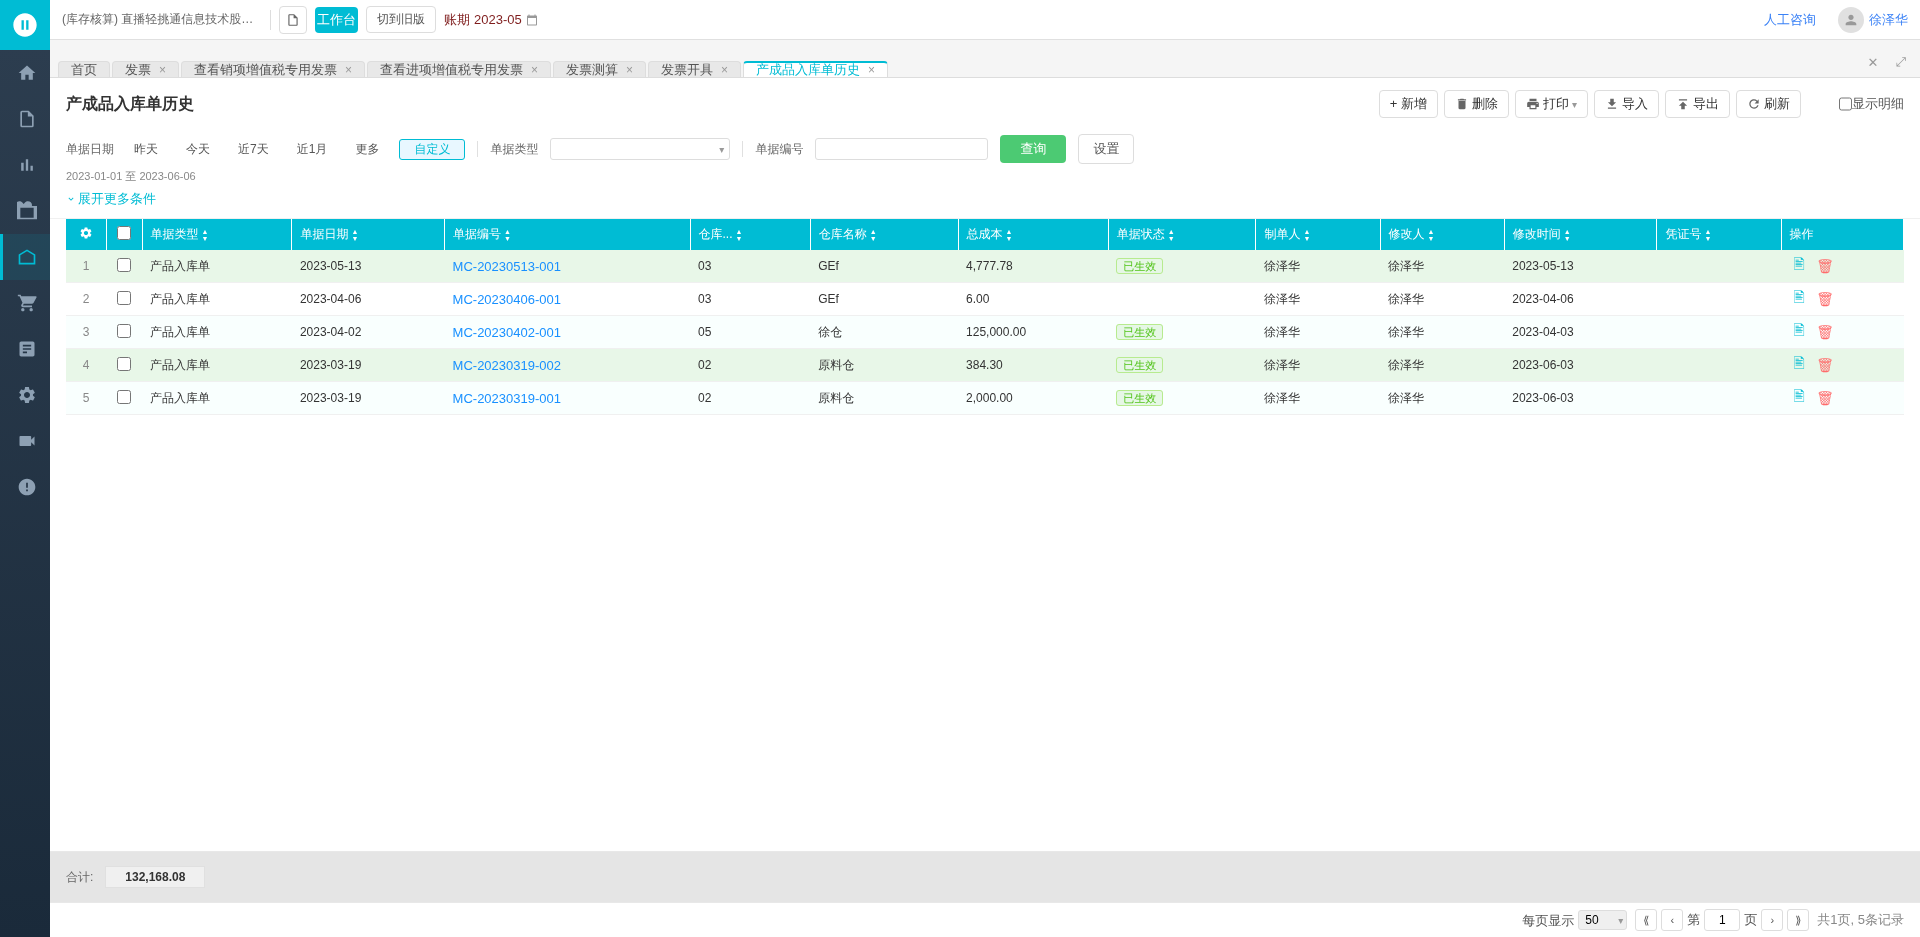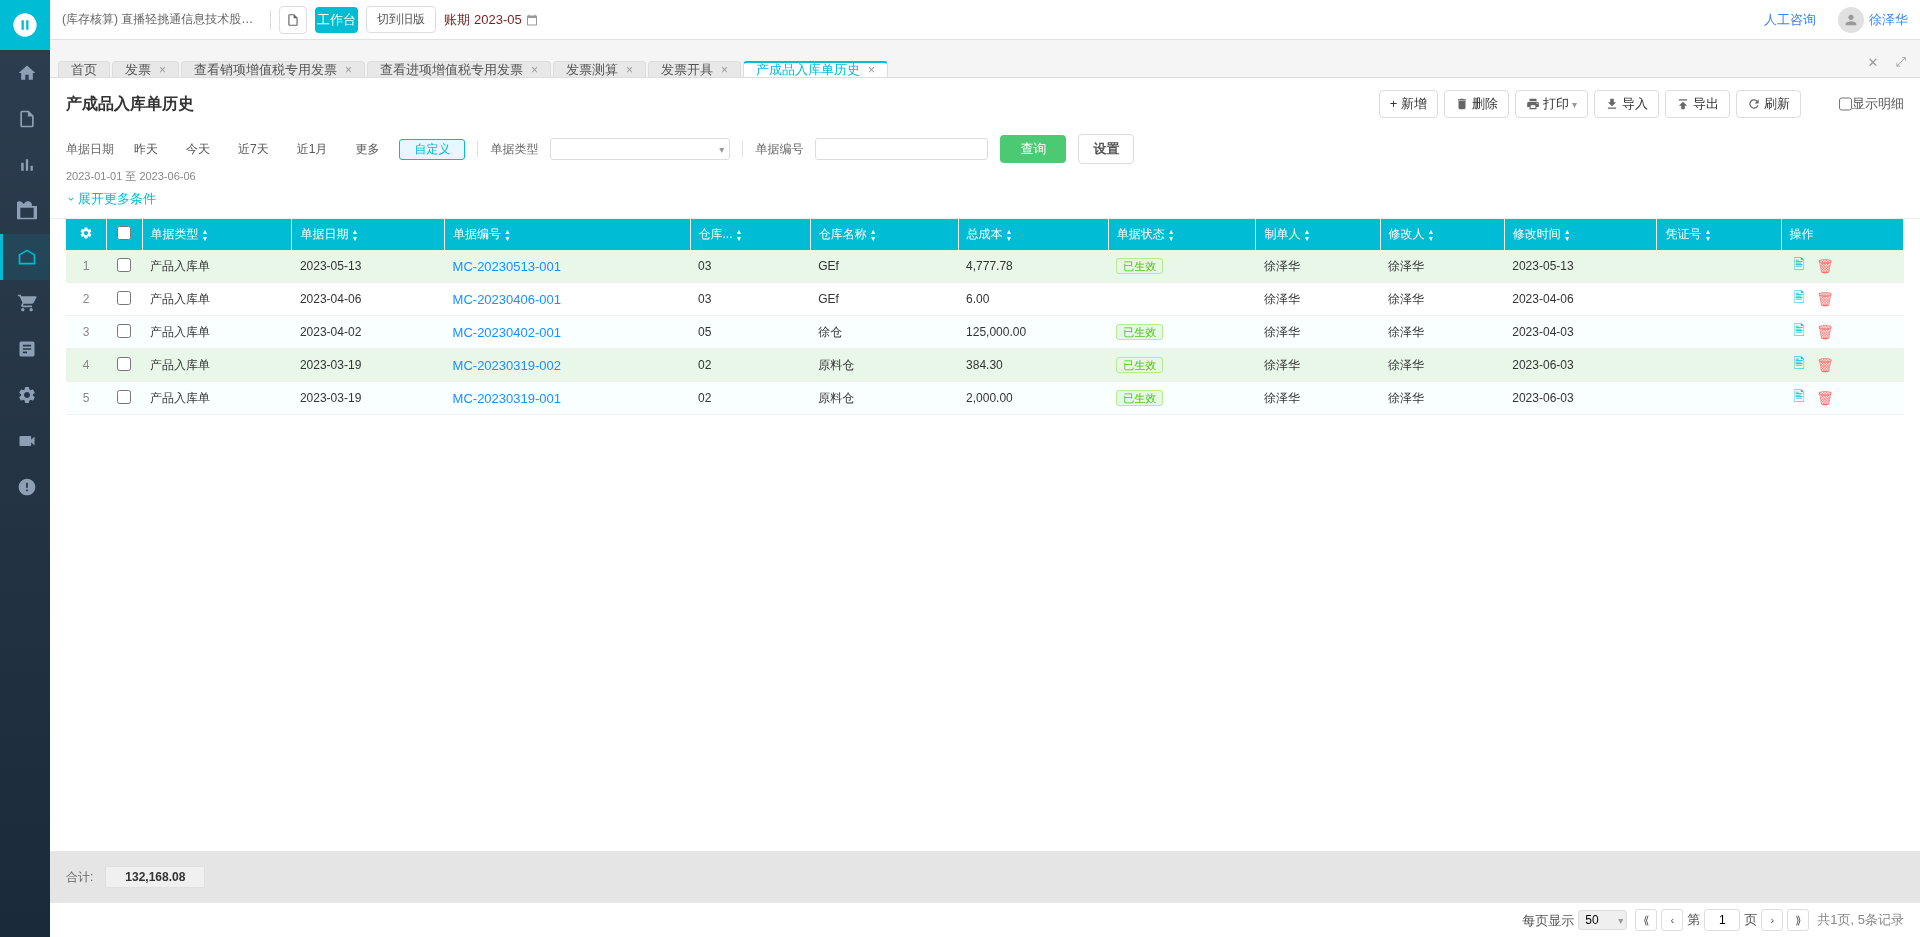--- a/index.html
+++ b/index.html
@@ -50,21 +50,21 @@
     .filter-label { color: #666; font-size: 12px; white-space: nowrap; }
     .filter-date-btn { padding: 2px 8px; border-radius: 3px; cursor: pointer; font-size: 12px; color: #555; border: none; background: transparent; }
     .filter-date-custom { background: #e8f7ff; color: #00bcd4; border: 1px solid #00bcd4; padding: 1px 14px; border-radius: 3px; font-size: 12px; cursor: pointer; }
     .filter-date-range { font-size: 11px; color: #888; }
     .filter-separator { width: 1px; height: 16px; background: #e0e0e0; }
     .filter-select { border: 1px solid #ddd; border-radius: 3px; padding: 3px 24px 3px 8px; font-size: 12px; color: #333; background: white; appearance: none; cursor: pointer; min-width: 180px; }
     .filter-select-wrap { position: relative; display: flex; align-items: center; }
     .filter-select-wrap::after { content: '▾'; position: absolute; right: 6px; font-size: 10px; color: #999; pointer-events: none; }
     .filter-input { border: 1px solid #ddd; border-radius: 3px; padding: 3px 8px; font-size: 12px; color: #333; min-width: 160px; }
     .filter-query-btn { background: #4cca73; color: white; border: none; border-radius: 4px; padding: 5px 20px; cursor: pointer; font-size: 13px; }
-    .filter-set-btn { background: #fff; color: #555; border: 1px solid #ddd; border-radius: 4px; padding: 5px 14px; cursor: pointer; font-size: 13px; font-weight: bold; }
+    .filter-set-btn { background: #fff; color: #555; border: 1px solid #ddd; border-radius: 4px; padding: 5px 14px; cursor: pointer; font-size: 13px; }
     .expand-btn { color: #00bcd4; font-size: 12px; cursor: pointer; display: flex; align-items: center; gap: 2px; padding: 2px 0; }
 
     
     .table-wrap { flex: 1; overflow-x: auto; padding: 0 16px; }
     table { width: 100%; border-collapse: collapse; }
     thead tr { background: #00bcd4; }
     thead th { padding: 7px 8px; color: white; font-size: 12px; font-weight: normal; text-align: left; white-space: nowrap; border-right: 1px solid rgba(255,255,255,0.2); position: relative; }
     thead th .sort-icon { display: inline-flex; flex-direction: column; margin-left: 3px; vertical-align: middle; }
     thead th .sort-icon span { font-size: 7px; line-height: 1; }
     thead th:first-child { width: 40px; text-align: center; }

